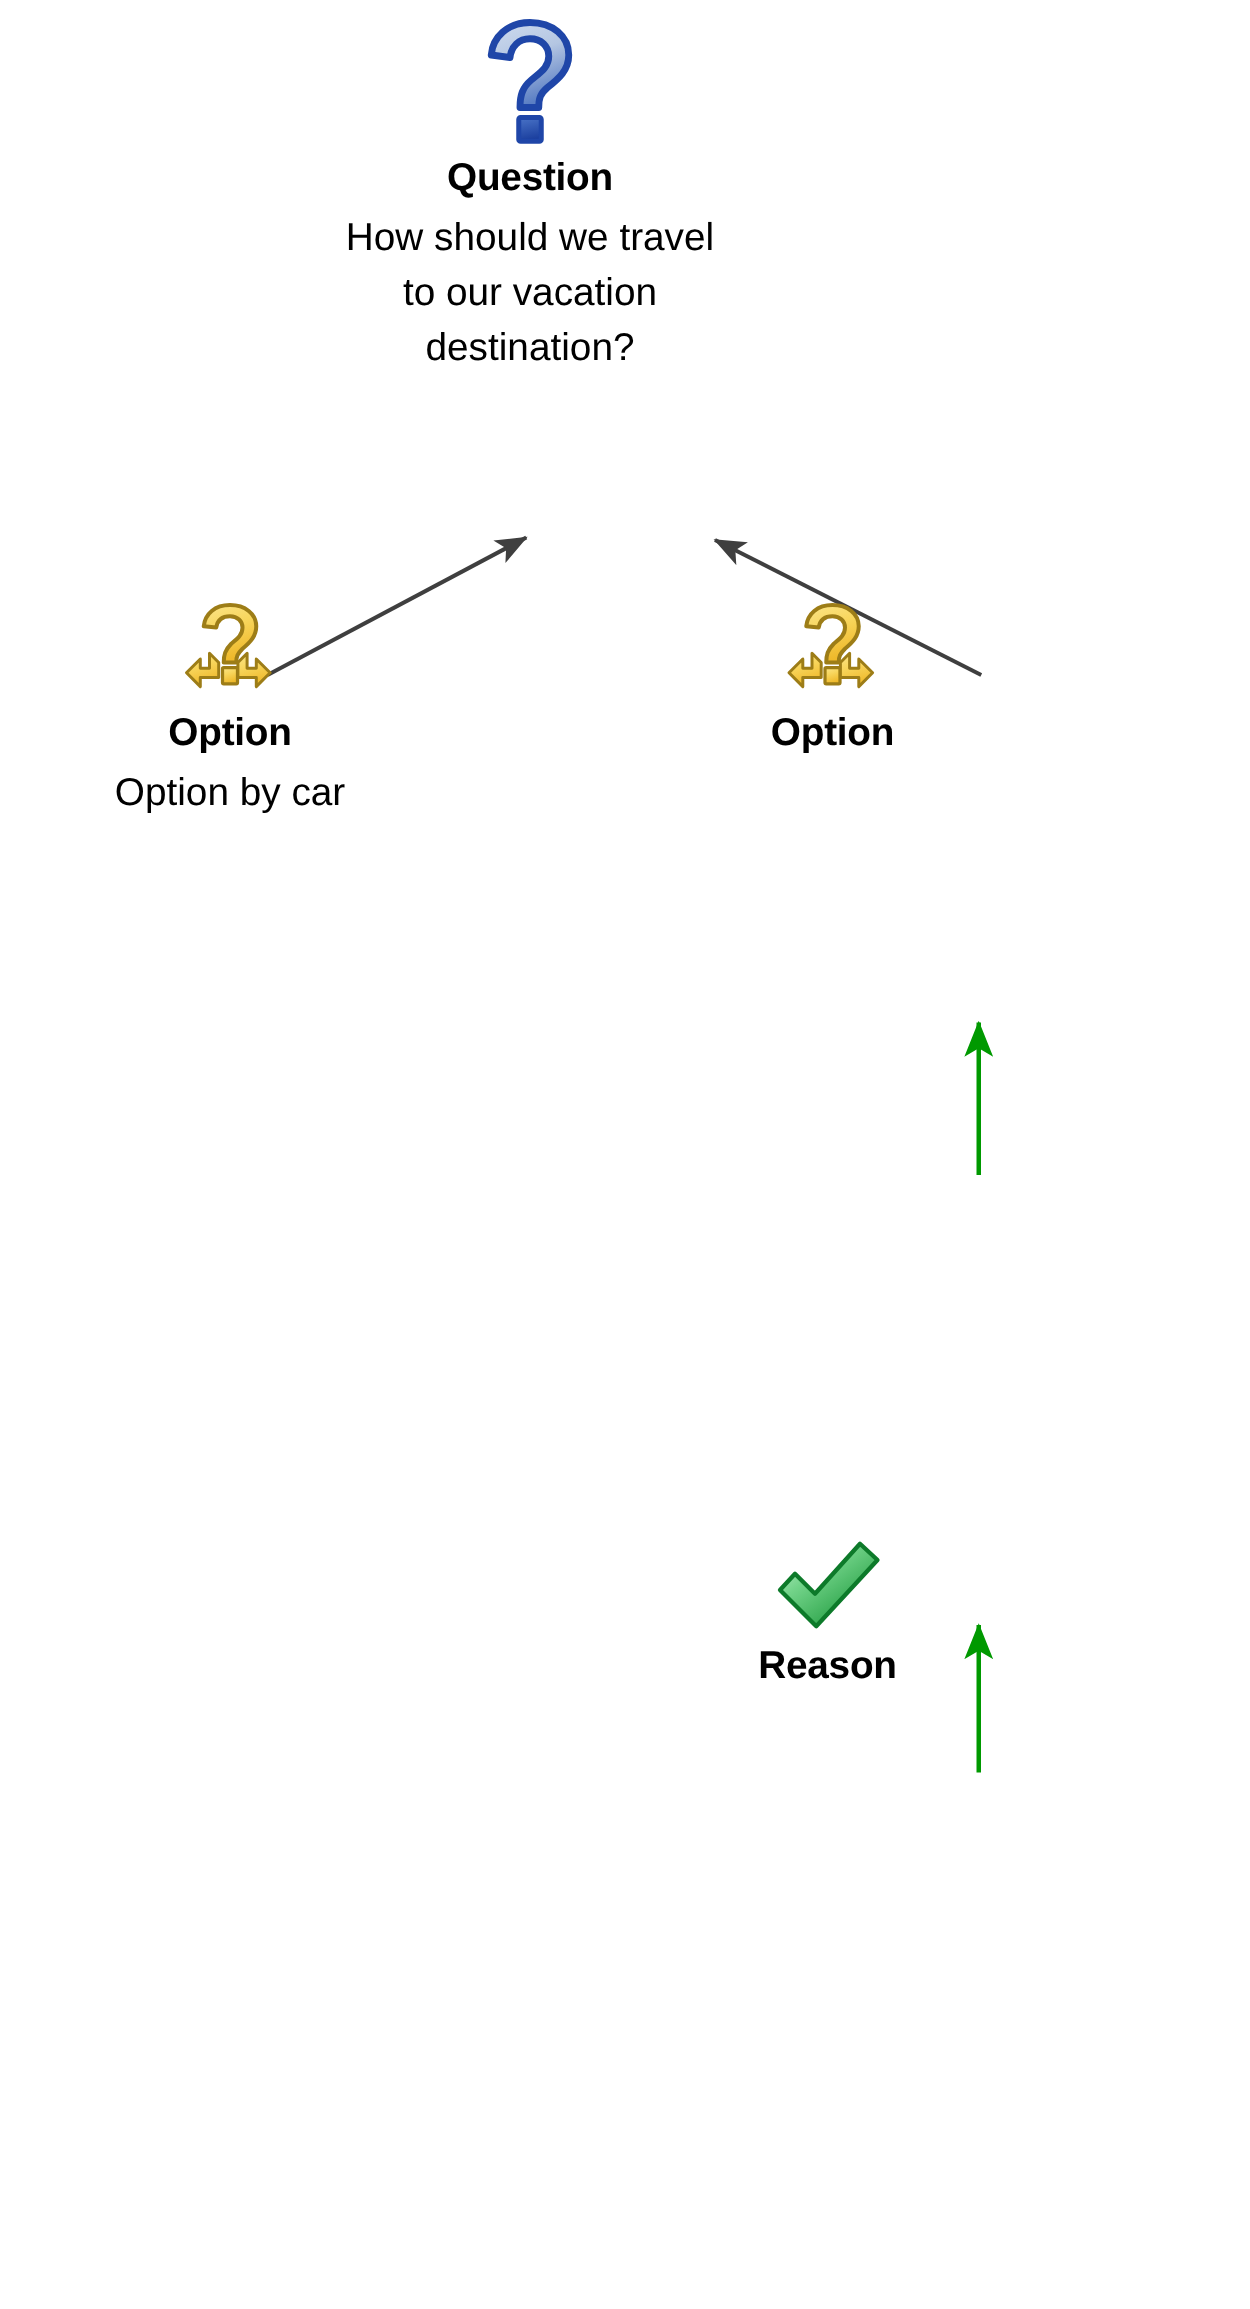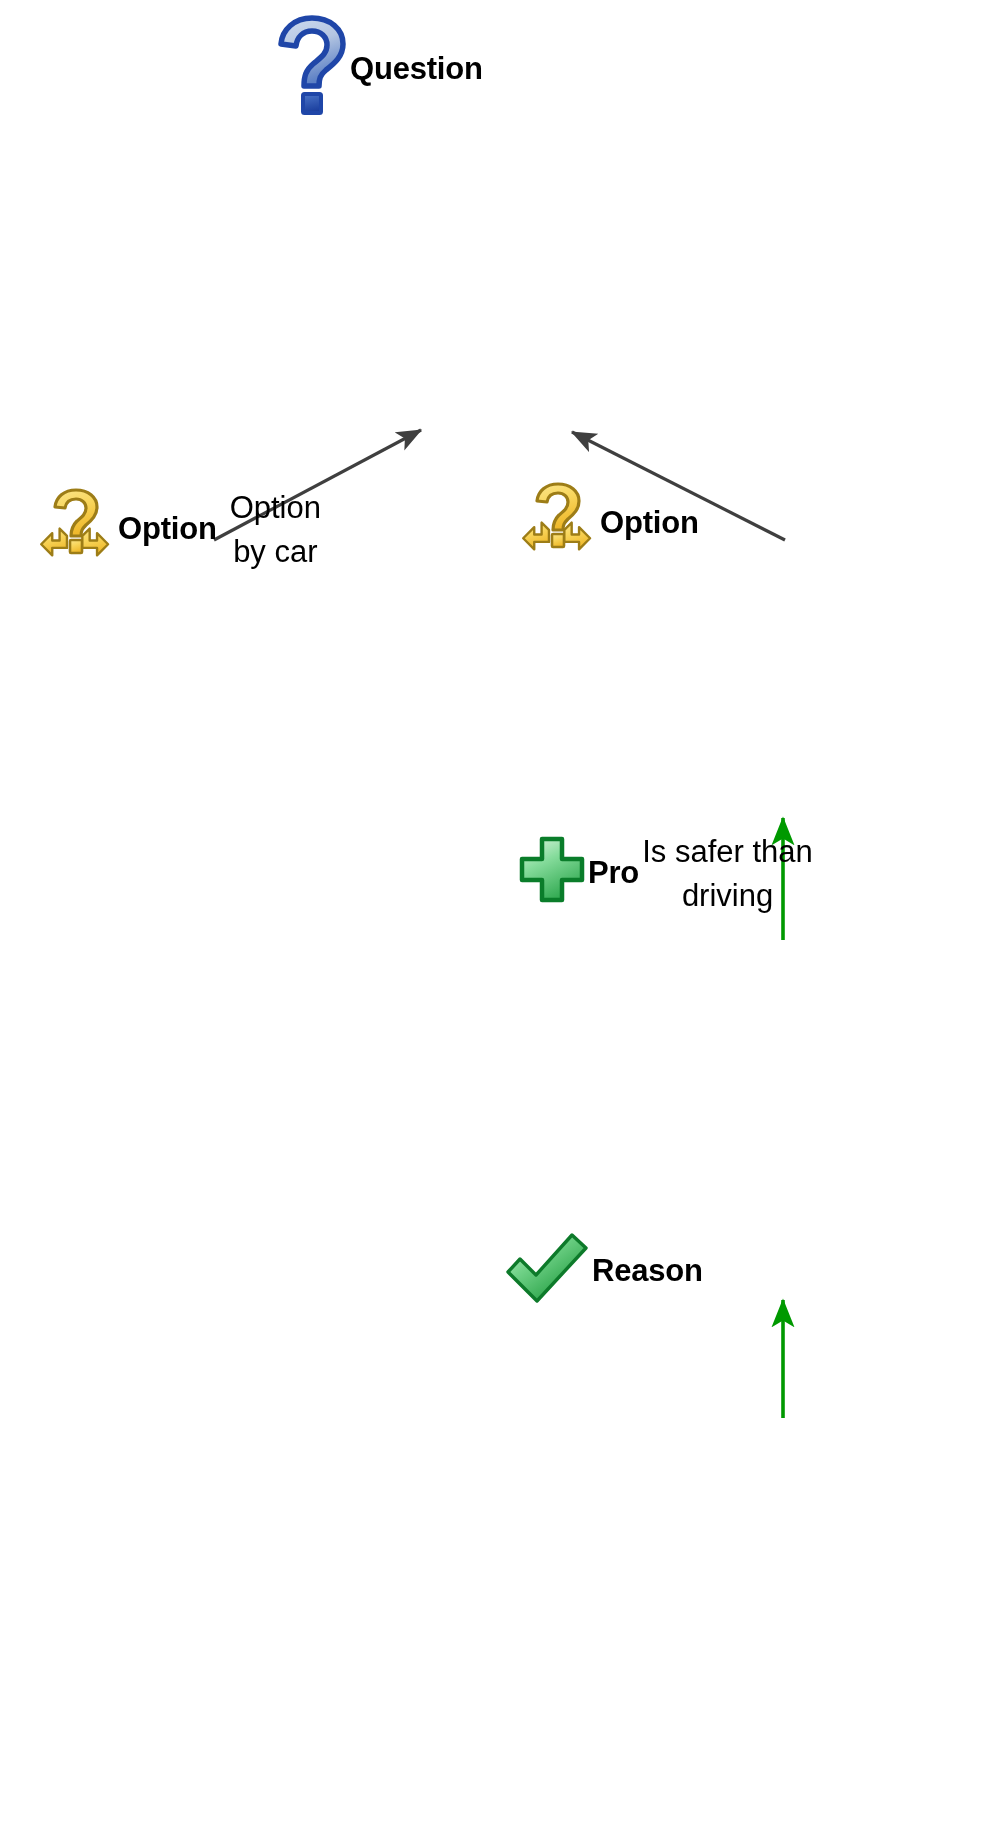--- a/index.html
+++ b/index.html
@@ -22,21 +22,21 @@
     position: absolute;
     left: 0;
     top: 0;
     width: 1000px;
     height: 1847px;
     pointer-events: none;
   }
   .node {
     position: absolute;
     display: flex;
-    flex-direction: row;
+    flex-direction: column;
     align-items: center;
     text-align: center;
   }
   .node-icon {
     display: block;
     line-height: 0;
   }
   .node-type {
     font-weight: bold;
     font-size: 31px;
@@ -68,21 +68,21 @@
     left: 516px;
     top: 478px;
     width: 300px;
   }
   #node-pro {
     left: 516px;
     top: 822px;
     width: 300px;
   }
   #node-reason {
-    left: 500px;
+    left: 512px;
     top: 1228px;
     width: 300px;
   }
 </style>
 </head>
 <body>
 
 <div id="canvas">
 
   <svg class="edge-layer" viewBox="0 0 1000 1847" width="1000" height="1847" xmlns="http://www.w3.org/2000/svg">
@@ -126,20 +126,21 @@
                  C 53 40, 46 44, 39 50
                  C 32 56, 30 62, 30 72
                  L 45 72
                  C 45 65, 46 61, 52 56
                  C 61 49, 69 42, 69 30
                  C 69 15, 56 4, 38 4 Z" fill="url(#qgrad)" stroke="#1f46a8" stroke-width="5.5" stroke-linejoin="round"></path>
         <rect x="29" y="80" width="18" height="19" rx="1.5" fill="url(#qgrad2)" stroke="#1f46a8" stroke-width="4" stroke-linejoin="round"></rect>
       </svg>
     </span>
     <div class="node-type">Question</div>
+    <div class="node-text">How should we travel to our vacation destination?</div>
   </div>
 
   <div class="node" id="node-option-car">
     <span class="node-icon">
       <svg width="84" height="84" viewBox="0 0 84 84" xmlns="http://www.w3.org/2000/svg">
         <defs>
           <linearGradient id="ygrad" x1="0" y1="0" x2="0.3" y2="1">
             <stop offset="0%" stop-color="#fbe58a"></stop>
             <stop offset="45%" stop-color="#f8d65d"></stop>
             <stop offset="100%" stop-color="#efb92b"></stop>
@@ -190,36 +191,20 @@
                  C 58 36, 63 31, 63 23
                  C 63 13, 54 6, 42 6 Z" fill="url(#ygrad2)" stroke="#9d7d17" stroke-width="3.2" stroke-linejoin="round"></path>
         <rect x="36" y="56" width="12" height="13" rx="1" fill="url(#ygrad2)" stroke="#9d7d17" stroke-width="2.6" stroke-linejoin="round"></rect>
         <path d="M30 55 L30 68 L22 68 L22 60 L10 72 L22 84 L22 76 L38 76 L38 63 Z" fill="url(#ygrad2)" stroke="#9d7d17" stroke-width="2.6" stroke-linejoin="round" transform="translate(-2,-6) scale(0.92)"></path>
         <path d="M54 55 L54 68 L62 68 L62 60 L74 72 L62 84 L62 76 L46 76 L46 63 Z" fill="url(#ygrad2)" stroke="#9d7d17" stroke-width="2.6" stroke-linejoin="round" transform="translate(6,-6) scale(0.92)"></path>
       </svg>
     </span>
     <div class="node-type">Option</div>
   </div>
 
-  <div class="node" id="node-pro">
-    <span class="node-icon">
-      <svg width="72" height="72" viewBox="0 0 72 72" xmlns="http://www.w3.org/2000/svg">
-        <defs>
-          <linearGradient id="pgrad" x1="0.1" y1="0" x2="0.6" y2="1">
-            <stop offset="0%" stop-color="#d8f3dc"></stop>
-            <stop offset="40%" stop-color="#86dc9c"></stop>
-            <stop offset="100%" stop-color="#2fa84f"></stop>
-          </linearGradient>
-        </defs>
-        <path d="M26 5 L46 5 L46 25 L66 25 L66 46 L46 46 L46 66 L26 66 L26 46 L6 46 L6 25 L26 25 Z" fill="url(#pgrad)" stroke="#0a7d2a" stroke-width="4.5" stroke-linejoin="round"></path>
-      </svg>
-    </span>
-    <div class="node-type">Pro</div>
-    <div class="node-text">Is safer than driving</div>
-  </div>
 
   <div class="node" id="node-reason">
     <span class="node-icon">
       <svg width="92" height="80" viewBox="0 0 92 80" xmlns="http://www.w3.org/2000/svg">
         <defs>
           <linearGradient id="cgrad" x1="0.1" y1="0.1" x2="0.8" y2="0.9">
             <stop offset="0%" stop-color="#b5eac1"></stop>
             <stop offset="35%" stop-color="#72d389"></stop>
             <stop offset="100%" stop-color="#1f9b3e"></stop>
           </linearGradient>

